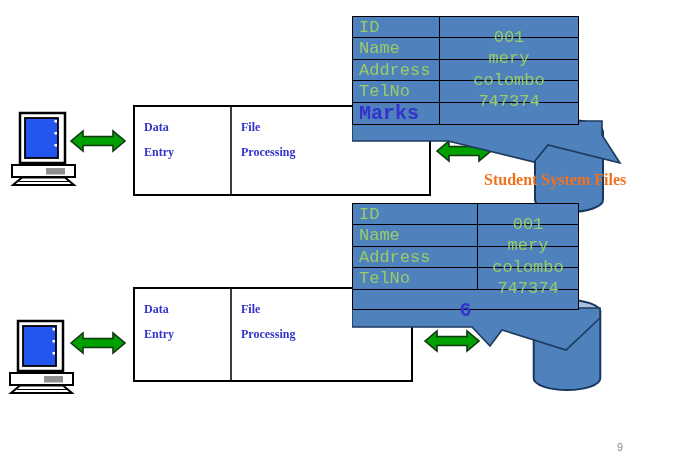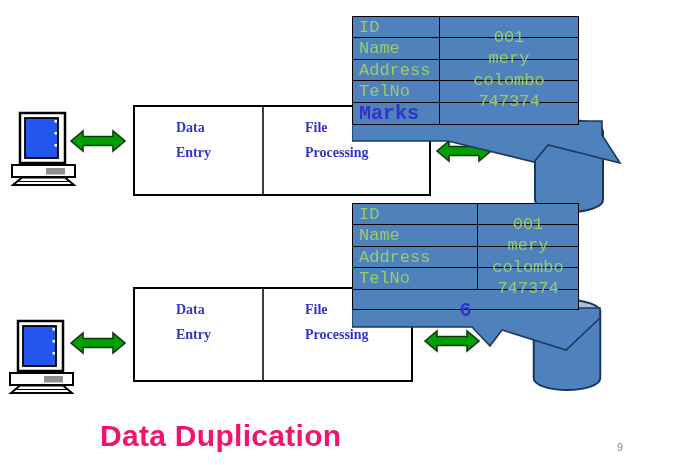--- a/index.html
+++ b/index.html
@@ -3,21 +3,21 @@
 <meta charset="utf-8">
 <style>
   html,body{margin:0;padding:0;background:#fff;}
   .stage{position:relative;width:678px;height:465px;background:#ffffff;overflow:hidden;
          font-family:"Liberation Sans",sans-serif;}
   .abs{position:absolute;}
 
   
   .proc-box{position:absolute;display:flex;background:#ffffff;border:2px solid #000;}
   .proc-cell{box-sizing:border-box;padding:8px 0 0 9px;font-family:"Liberation Serif",serif;
-             font-weight:bold;font-size:14px;line-height:25px;color:#3333CC;margin-left:32px;}
+             font-weight:bold;font-size:12px;line-height:25px;color:#3333CC;}
   .proc-cell.left{width:97px;border-right:2px solid #3c3c3c;}
   .proc-cell span{display:block;}
 
   
   .dtable{position:absolute;background:#4F81BD;border:1.5px solid #000;}
   .drow{display:flex;height:21.4px;box-sizing:border-box;border-bottom:1.5px solid #000;
         font-family:"Liberation Mono","DejaVu Sans Mono",monospace;font-size:17px;line-height:20px;
         color:#99CC66;}
   .drow:last-child{border-bottom:none;}
   .fcell{box-sizing:border-box;padding:1px 12px 0 6px;border-right:1.5px solid #000;}
@@ -92,20 +92,21 @@
     </div>
     <div class="drow">
       <div class="fcell">TelNo</div>
       <div class="vcell">747374</div>
     </div>
     <div class="drow hl">
       <div class="fcell">Marks</div>
     </div>
   </div>
 
+  <div class="sys-label" style="left:484px;top:171px;">Student System Files</div>
 
   <svg class="abs" style="left:8px;top:318px;" width="72" height="76" viewBox="0 0 72 76">
     <rect x="10" y="3" width="45" height="50" fill="#fff" stroke="#000" stroke-width="2.5"></rect>
     <rect x="15" y="8" width="33" height="40" fill="#2256EE" stroke="#000" stroke-width="1.8"></rect>
     <rect x="44.5" y="10" width="2.5" height="2.5" fill="#fff"></rect>
     <rect x="44.5" y="22" width="2.5" height="2.5" fill="#fff"></rect>
     <rect x="44.5" y="34" width="2.5" height="2.5" fill="#fff"></rect>
     <rect x="2" y="55" width="63" height="12" fill="#fff" stroke="#000" stroke-width="2"></rect>
     <rect x="36" y="58" width="19" height="6.5" fill="#8f8f8f"></rect>
     <polygon points="12,67.5 55,67.5 64,75 3,75" fill="#fff" stroke="#000" stroke-width="2"></polygon>
@@ -156,16 +157,15 @@
     <div class="drow">
       <div class="fcell">TelNo</div>
       <div class="vcell">747374</div>
     </div>
     <div class="drow hl">
       <div class="vcell">6</div>
     </div>
   </div>
 
 
-  <div class="slide-title">Data Duplication</div>
   <div class="page-num">9</div>
 
 </div>
 
 </body></html>

